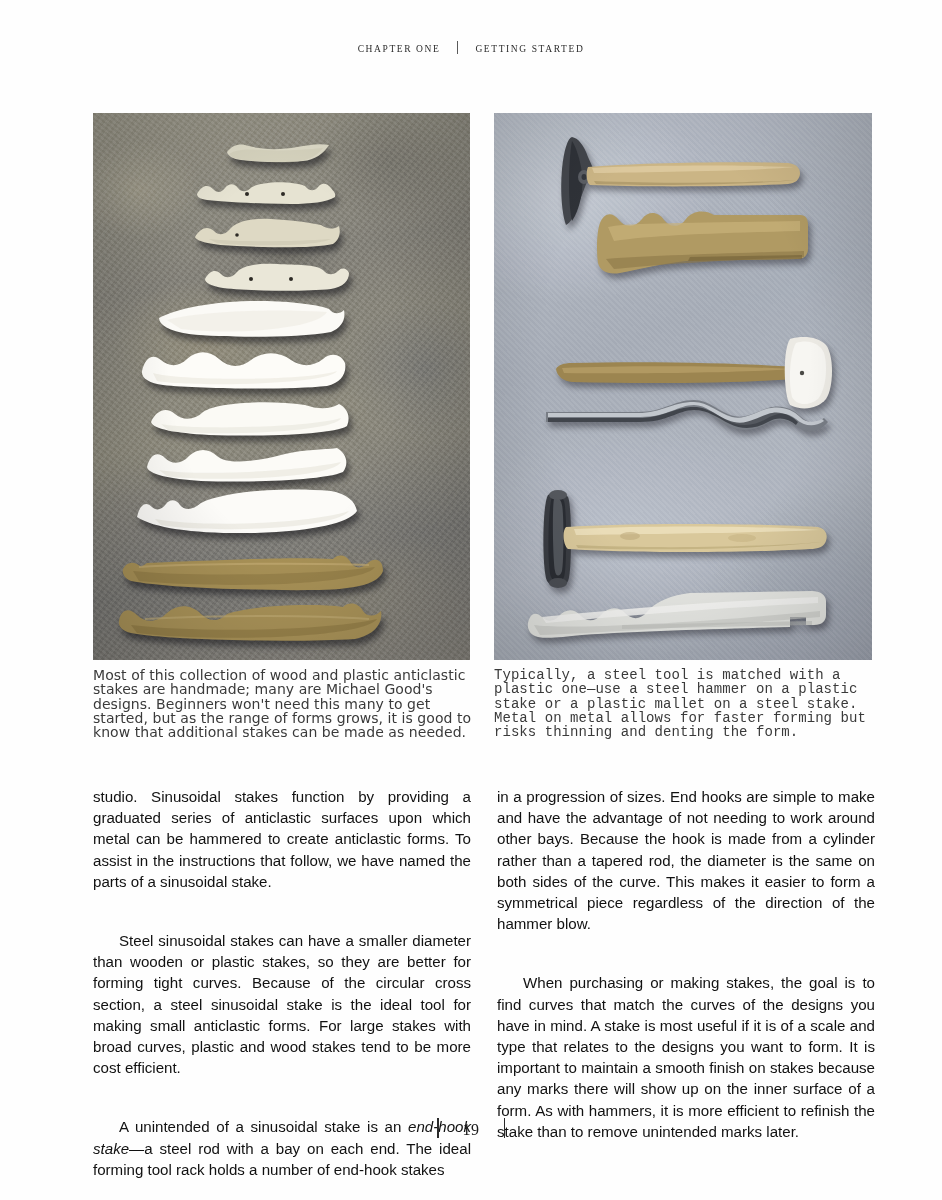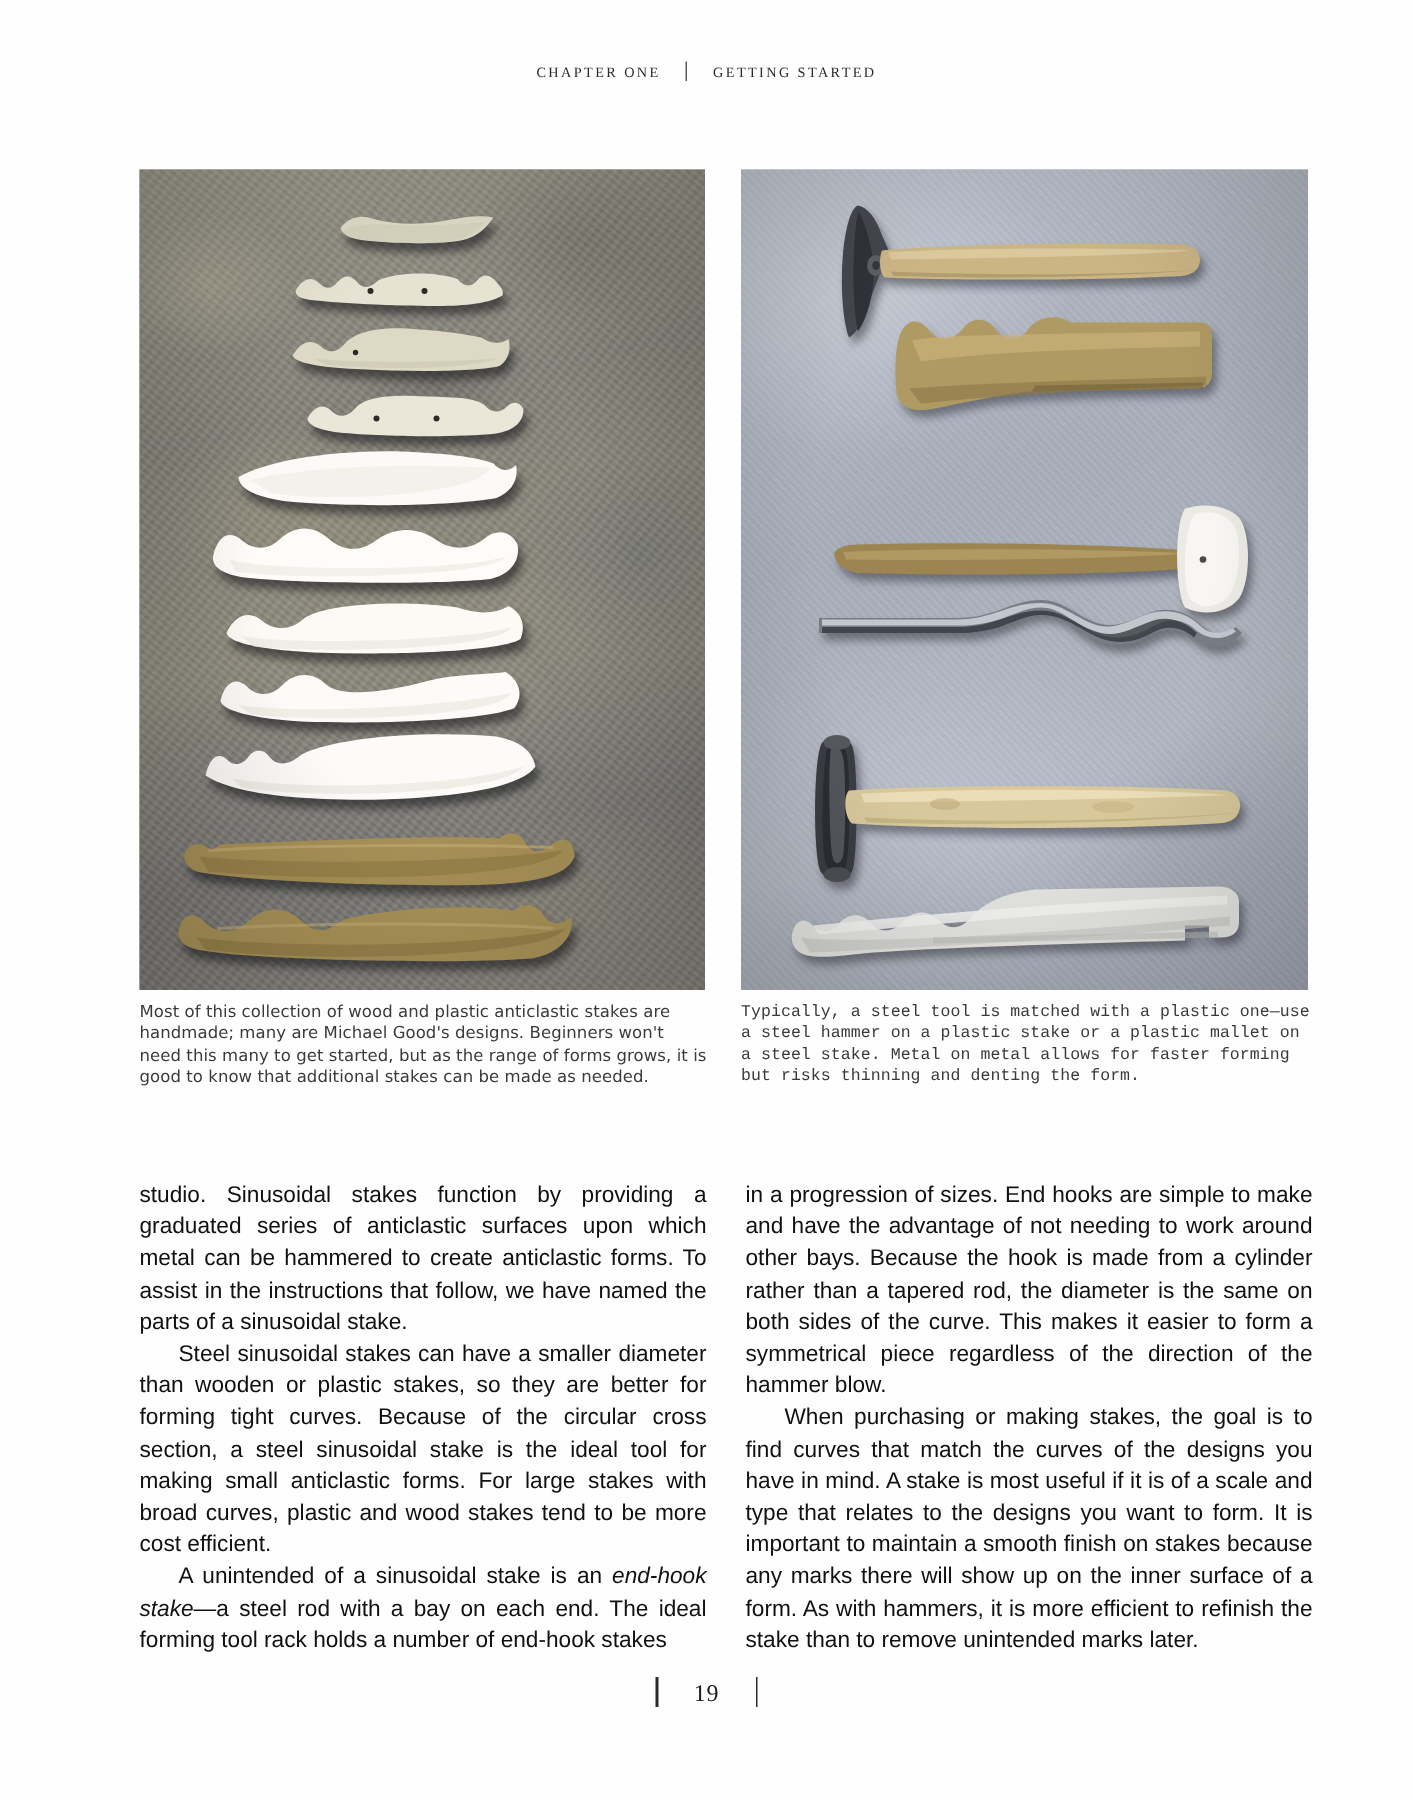--- a/index.html
+++ b/index.html
@@ -117,21 +117,21 @@
   .tool {
     position: absolute;
     filter: drop-shadow(3px 5px 3px rgba(30,32,40,.45));
   }
   .tool svg { display: block; width: 100%; height: 100%; }
 
   
   .caption {
     position: absolute;
     font-family: "DejaVu Sans", "Liberation Sans", sans-serif;
-    font-size: 11px;
+    font-size: 14px;
     line-height: 14.3px;
     color: #3a3a3a;
     letter-spacing: .05px;
   }
   .cap-left  { left: 93px;  top: 668px; width: 380px; }
   .cap-right { left: 494px; top: 668px; width: 382px; font-family: Liberation Mono, monospace; }
 
   
   .col {
     position: absolute;
@@ -139,21 +139,21 @@
     width: 378px;
     font-size: 15.1px;
     line-height: 21.2px;
     text-align: justify;
     color: #111111;
     font-family: Liberation Sans, sans-serif;
   }
   .col-left  { left: 93px; }
   .col-right { left: 497px; }
   .col p { margin: 0; }
-  .col p.indent { text-indent: 26px; }
+  .col p.indent { text-indent: 26px; margin-top: 38px; }
   .col em { font-style: italic; }
 
   
   .folio {
     position: absolute;
     left: 0;
     top: 1120px;
     width: 942px;
     text-align: center;
     font-size: 16px;

